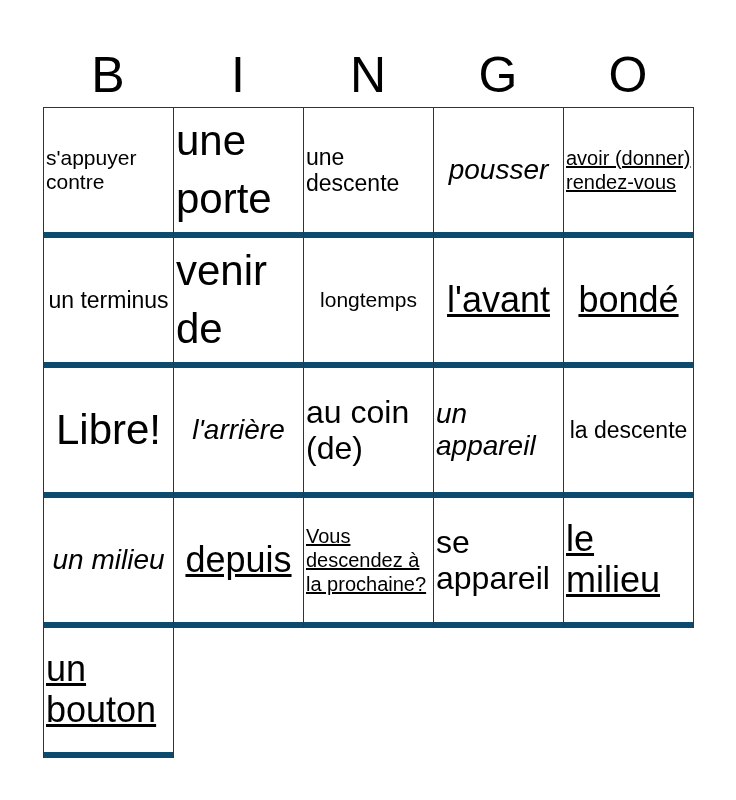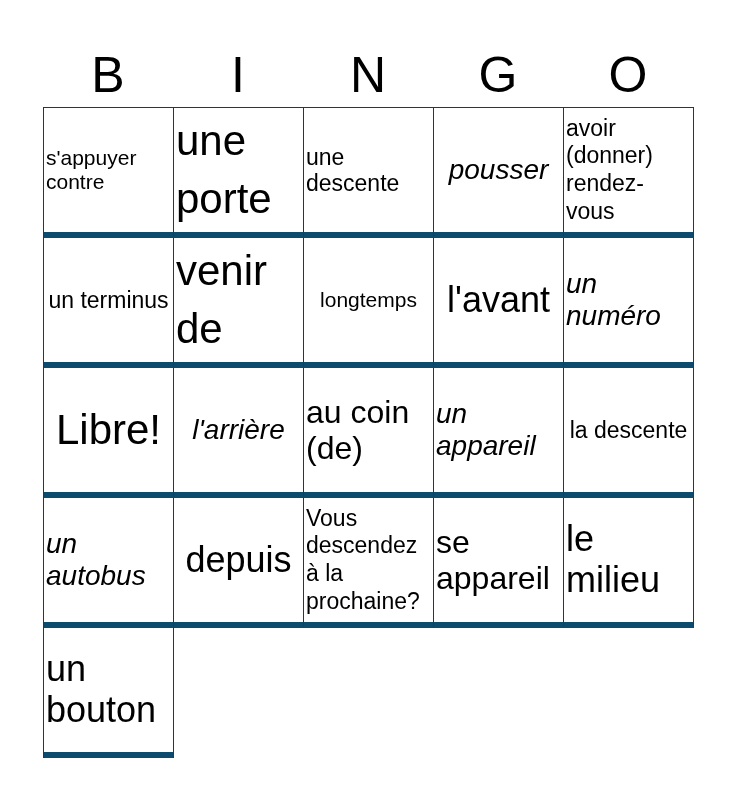--- a/index.html
+++ b/index.html
@@ -1,26 +1,26 @@
 <!DOCTYPE html>
 <html><head>
 <meta charset="utf-8">
 <style>
   html, body { margin: 0; padding: 0; background: #ffffff; }
   body { width: 736px; height: 800px; position: relative; font-family: "Liberation Sans", sans-serif; color: #000; overflow: hidden; }
   .header { position: absolute; left: 43px; top: 44px; width: 650px; height: 62px; display: flex; }
   .header span { width: 130px; text-align: center; font-size: 50px; line-height: 62px; }
   .grid { position: absolute; left: 43px; top: 107px; width: 650px; height: 650px; display: grid; grid-template-columns: repeat(5, 130px); grid-template-rows: repeat(5, 130px); border-left: 1px solid #333; border-top: 1px solid #333; box-sizing: content-box; }
   .cell { border-right: 1px solid #333; border-bottom: 6px solid #0c4a6e; box-sizing: border-box; display: flex; align-items: center; justify-content: center; text-align: left; padding: 2px; line-height: 1.13; cursor: pointer; }
-  .s18 { font-size: 23px; line-height: 1.2; }
+  .s18 { font-size: 20px; line-height: 1.2; text-decoration: underline; }
   .s20 { font-size: 21px; }
   .s22 { font-size: 23px; }
   .s26 { font-size: 28px; font-style: italic; }
   .s30 { font-size: 32px; }
-  .s36 { font-size: 36px; }
+  .s36 { font-size: 36px; text-decoration: underline; }
   .s42 { font-size: 42px; line-height: 1.38; }
 </style>
 </head>
 <body>
 
 <div class="header">
   <span>B</span>
   <span>I</span>
   <span>N</span>
   <span>G</span>
@@ -32,27 +32,27 @@
   <div class="cell s42">une porte</div>
   <div class="cell s22">une descente</div>
   <div class="cell s26">pousser</div>
 
   <div class="cell s18">avoir (donner) rendez-vous</div>
   <div class="cell s22">un terminus</div>
   <div class="cell s42">venir de</div>
   <div class="cell s20">longtemps</div>
   <div class="cell s36">l'avant</div>
 
-  <div class="cell s26">un numéro</div>
+  <div class="cell s36">bondé</div>
   <div class="cell s42">Libre!</div>
   <div class="cell s26">l'arrière</div>
   <div class="cell s30">au coin (de)</div>
 
   <div class="cell s26">un appareil</div>
   <div class="cell s22">la descente</div>
-  <div class="cell s26">un autobus</div>
+  <div class="cell s26">un milieu</div>
   <div class="cell s36">depuis</div>
   <div class="cell s18">Vous descendez à la prochaine?</div>
 
   <div class="cell s30">se appareil</div>
   <div class="cell s36">le milieu</div>
   <div class="cell s36">un bouton</div>
 </div>
 
 </body></html>

